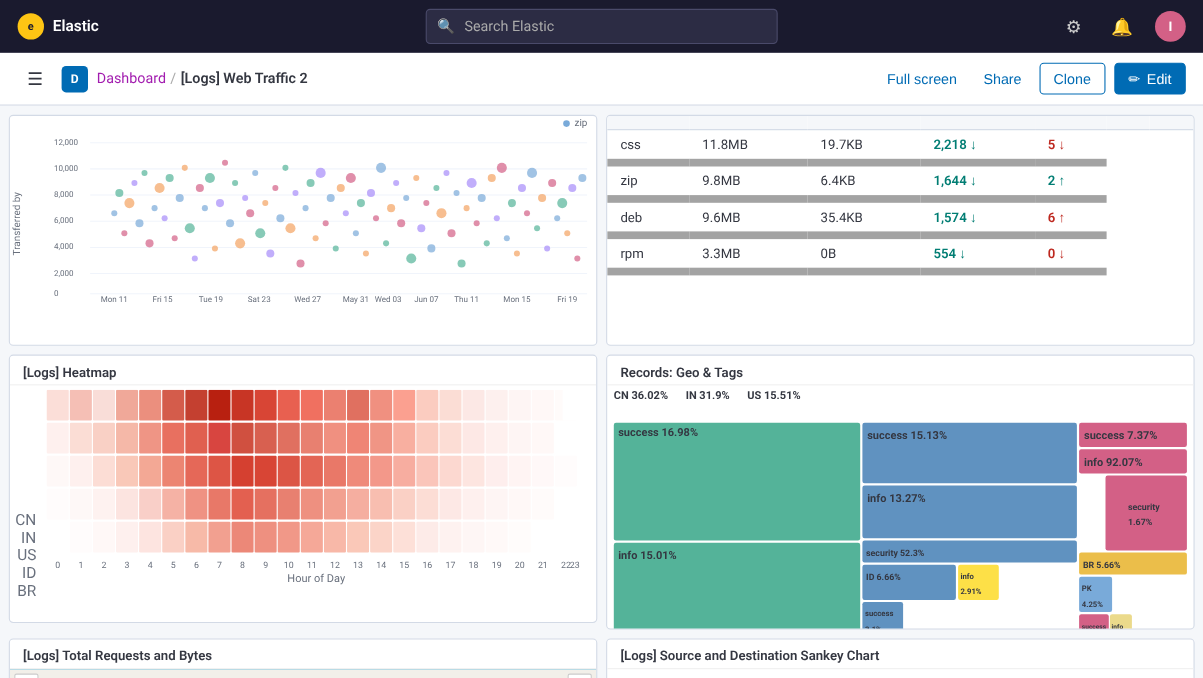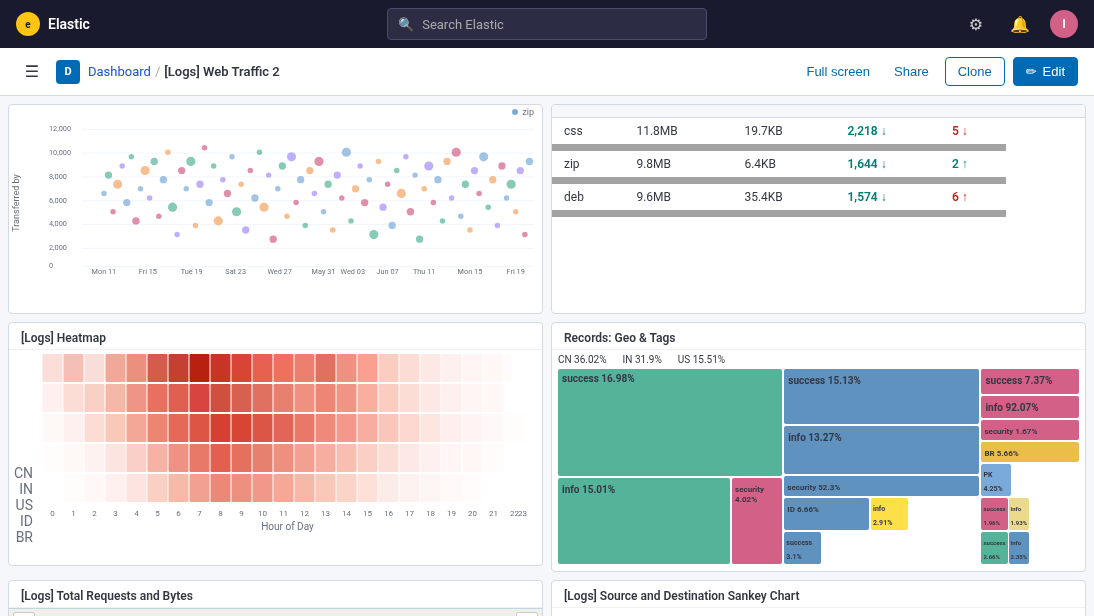--- a/index.html
+++ b/index.html
@@ -341,21 +341,21 @@
     <div class="nav-icon">⚙</div>
     <div class="nav-icon">🔔</div>
     <div class="user-avatar">I</div>
   </div>
 </div>
 
 <div class="sub-nav">
   <div class="menu-btn">☰</div>
   <div class="d-badge">D</div>
   <div class="breadcrumb">
-    <span style="color:#1d4ed8; cursor:pointer">Dashboard</span>
+    <span style="color:#a21caf; cursor:pointer">Dashboard</span>
     <span class="sep">/</span>
     <span class="current">[Logs] Web Traffic 2</span>
   </div>
   <div class="sub-nav-actions">
     <button class="btn-link">Full screen</button>
     <button class="btn-link">Share</button>
     <button class="btn-primary">
       <span>Clone</span>
     </button>
     <button class="btn-fill">
@@ -532,20 +532,27 @@
           <td class="val-green">1,644 ↓</td>
           <td style="color:#017D73; font-weight:600;">2 ↑</td>
         </tr>
         <tr>
           <td>deb</td>
           <td>9.6MB</td>
           <td>35.4KB</td>
           <td class="val-green">1,574 ↓</td>
           <td class="val-red">6 ↑</td>
         </tr>
+        <tr>
+          <td>rpm</td>
+          <td>3.3MB</td>
+          <td>0B</td>
+          <td class="val-green">554 ↓</td>
+          <td class="val-red">0 ↓</td>
+        </tr>
       </tbody>
     </table>
   </div>
 
   <div class="panel heatmap-panel">
     <div class="panel-title">[Logs] Heatmap</div>
     <div style="display:flex; padding:4px 4px 0 4px; height:195px;">
 
       <div style="display:flex; flex-direction:column; justify-content:flex-end; min-width:24px; font-size:14px; color:#69707d; text-align:right; padding-right:4px; padding-top:2px;">
         <span>CN</span>
@@ -705,39 +712,35 @@
           <text x="480" y="162" font-size="8" fill="#69707d" text-anchor="middle">23</text>
         </svg>
         <div style="text-align:center; font-size:10px; color:#69707d; margin-top:2px;">Hour of Day</div>
       </div>
     </div>
   </div>
 
   <div class="panel geo-panel">
     <div class="panel-title">Records: Geo &amp; Tags</div>
     <div style="padding:4px 6px; height:225px;">
-      <div style="display:flex; gap:16px; font-size:10px; font-weight:400; margin-bottom:4px; color:#343741;">
+      <div style="display:flex; gap:16px; font-size:10px; font-weight:700; margin-bottom:19px; color:#343741;">
         <span>CN 36.02%</span>
         <span>IN 31.9%</span>
         <span>US 15.51%</span>
       </div>
       <div style="display:flex; height:195px; gap:2px;">
 
         <div style="flex:2.3; display:flex; flex-direction:column; gap:2px;">
           <div style="background:#54B399; flex:1.1; border-radius:2px; padding:4px; display:flex; flex-direction:column; justify-content:flex-start;">
             <span style="font-size:10px; font-weight:700;">success 16.98%</span>
           </div>
           <div style="display:flex; gap:2px; flex:0.95;">
             <div style="background:#54B399; flex:1; border-radius:2px; padding:4px;">
               <span style="font-size:10px; font-weight:700;">info 15.01%</span>
             </div>
-            <div style="background:#D36086; flex:0.27; border-radius:2px; padding:3px;">
-              <span style="font-size:8px; font-weight:700;">security</span>
-              <span style="font-size:8px; font-weight:700; display:block;">4.02%</span>
-            </div>
           </div>
         </div>
 
         <div style="flex:2.0; display:flex; flex-direction:column; gap:2px;">
           <div style="background:#6092C0; flex:1.0; border-radius:2px; padding:4px;">
             <span style="font-size:10px; font-weight:700;">success 15.13%</span>
           </div>
           <div style="background:#6092C0; flex:0.87; border-radius:2px; padding:4px;">
             <span style="font-size:10px; font-weight:700;">info 13.27%</span>
           </div>
@@ -761,21 +764,21 @@
           </div>
         </div>
 
         <div style="flex:1.0; display:flex; flex-direction:column; gap:2px;">
           <div style="background:#D36086; flex:0.47; border-radius:2px; padding:4px;">
             <span style="font-size:10px; font-weight:700;">success 7.37%</span>
           </div>
           <div style="background:#D36086; flex:0.41; border-radius:2px; padding:4px;">
             <span style="font-size:10px; font-weight:700;">info 92.07%</span>
           </div>
-          <div style="background:#D36086; flex:0.11; border-radius:2px; padding:3px;">
+          <div style="background:#D36086; flex:0.11; border-radius:2px; padding:20px;margin-left:24px;">
             <span style="font-size:8px; font-weight:700;">security 1.67%</span>
           </div>
           <div style="background:#EBBE4A; flex:0.27; border-radius:2px; padding:3px;">
             <span style="font-size:8px; font-weight:700;">BR 5.66%</span>
           </div>
           <div style="display:flex; gap:2px; flex:0.22;">
             <div style="background:#79AAD9; flex:0.27; border-radius:2px; padding:2px;">
               <span style="font-size:7px; font-weight:700;">PK 4.25%</span>
             </div>
           </div>

